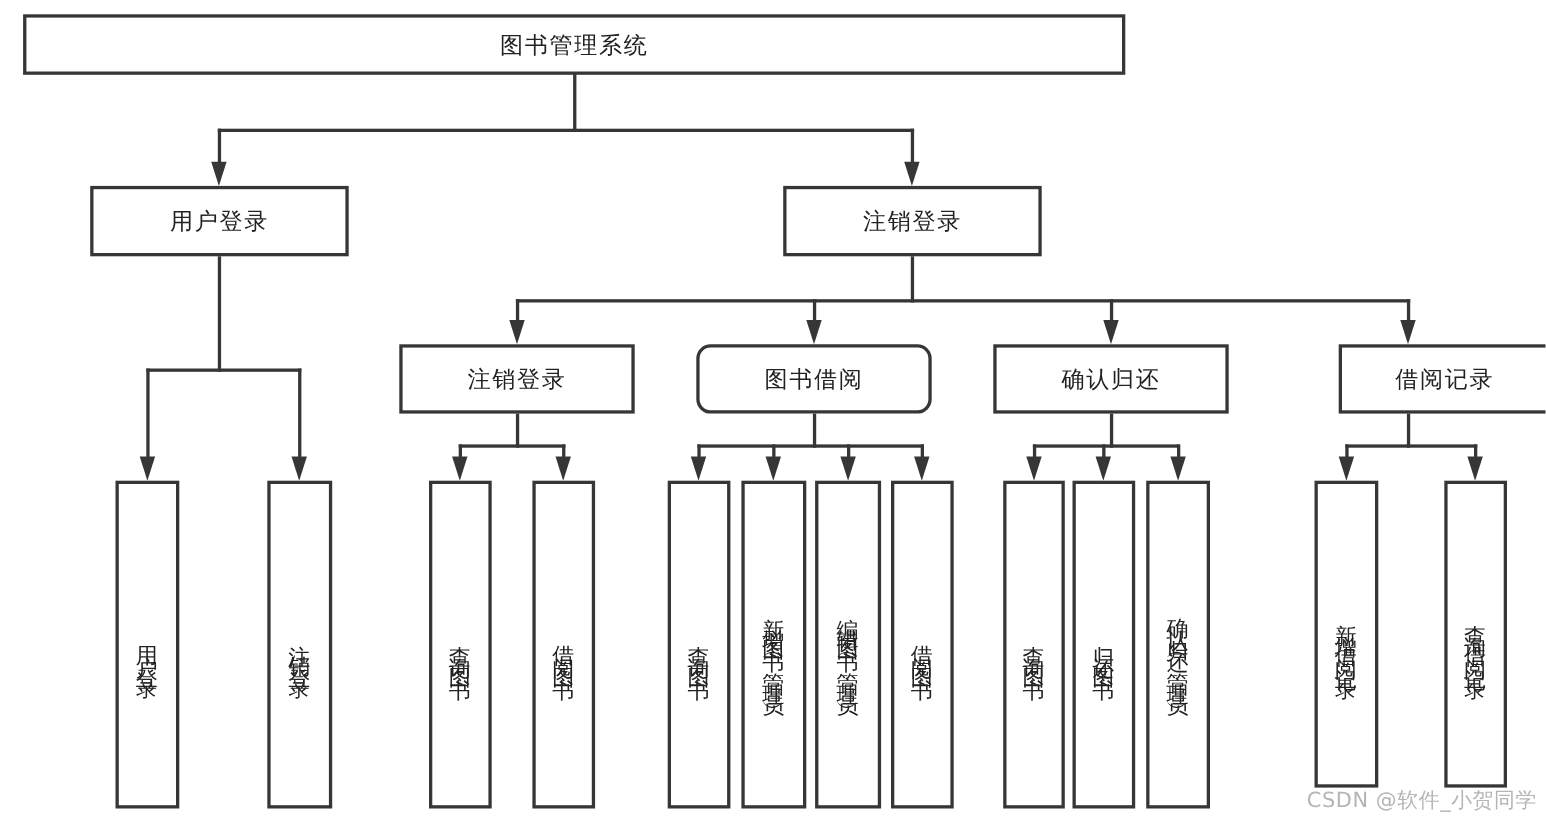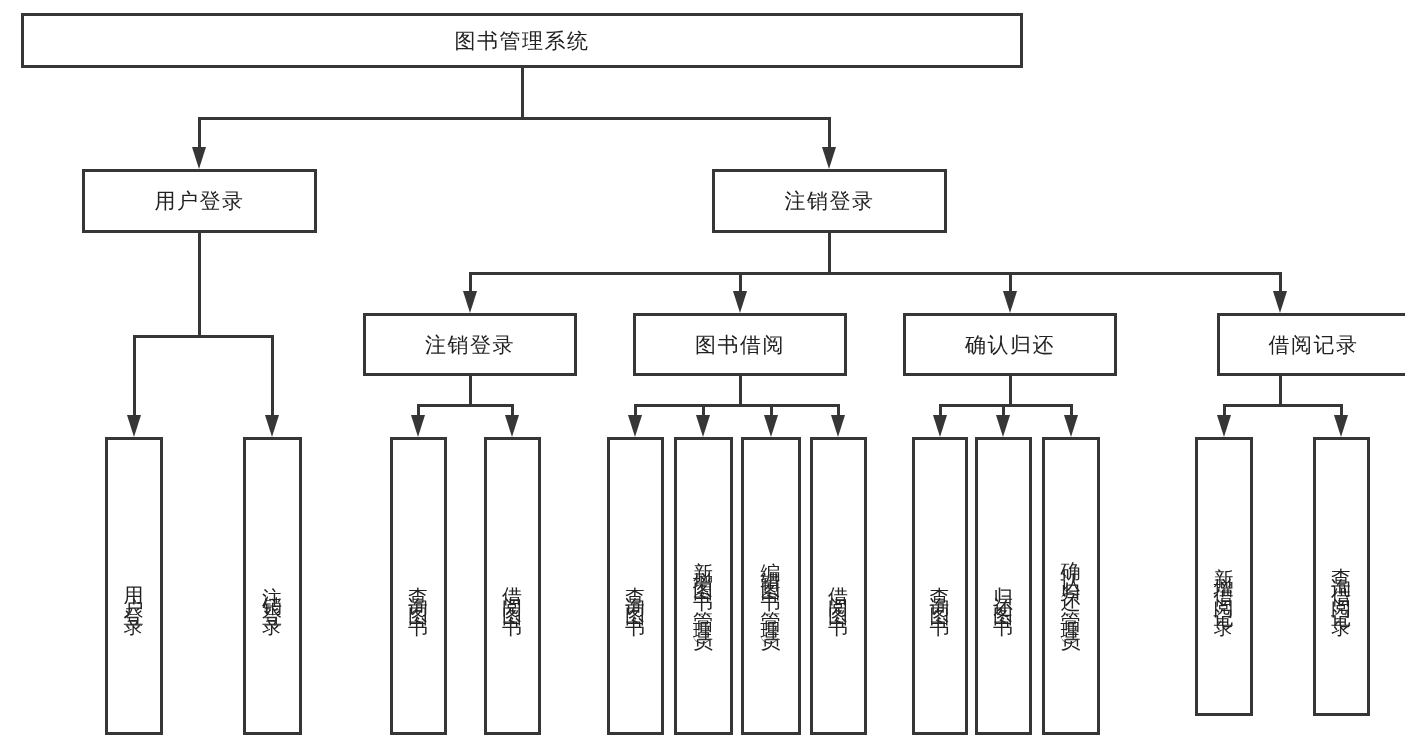--- a/index.html
+++ b/index.html
@@ -58,21 +58,21 @@
   <div class="vline" style="left:469px;top:272px;height:22px;"></div>
   <div class="arr" style="left:463px;top:291px;"></div>
   <div class="vline" style="left:739px;top:272px;height:22px;"></div>
   <div class="arr" style="left:733px;top:291px;"></div>
   <div class="vline" style="left:1009px;top:272px;height:22px;"></div>
   <div class="arr" style="left:1003px;top:291px;"></div>
   <div class="vline" style="left:1279px;top:272px;height:22px;"></div>
   <div class="arr" style="left:1273px;top:291px;"></div>
 
   <div class="box" style="left:363px;top:313px;width:214px;height:63px;">注销登录</div>
-  <div class="box" style="left:633px;top:313px;width:214px;height:63px;">图书借阅</div>
+  <div class="box" style="left:633px;top:313px;width:214px;height:63px;border-radius:13px;">图书借阅</div>
   <div class="box" style="left:903px;top:313px;width:214px;height:63px;">确认归还</div>
   <div class="box" style="left:1217px;top:313px;width:193px;height:63px;">借阅记录</div>
 
   <div class="vline" style="left:469px;top:376px;height:31px;"></div>
   <div class="hline" style="left:417px;top:404px;width:97px;"></div>
   <div class="vline" style="left:417px;top:404px;height:13px;"></div>
   <div class="arr" style="left:411px;top:415px;"></div>
   <div class="vline" style="left:511px;top:404px;height:13px;"></div>
   <div class="arr" style="left:505px;top:415px;"></div>
 
@@ -140,14 +140,15 @@
     <span class="vtext">确认归还（管理员）</span>
   </div>
 
   <div class="box leaf" style="left:1195px;top:437px;width:58px;height:279px;">
     <span class="vtext">新增借阅记录</span>
   </div>
   <div class="box leaf" style="left:1313px;top:437px;width:57px;height:279px;">
     <span class="vtext">查询借阅记录</span>
   </div>
 
+  <div class="watermark">CSDN @软件_小贺同学</div>
 
 </div>
 
 </body></html>

